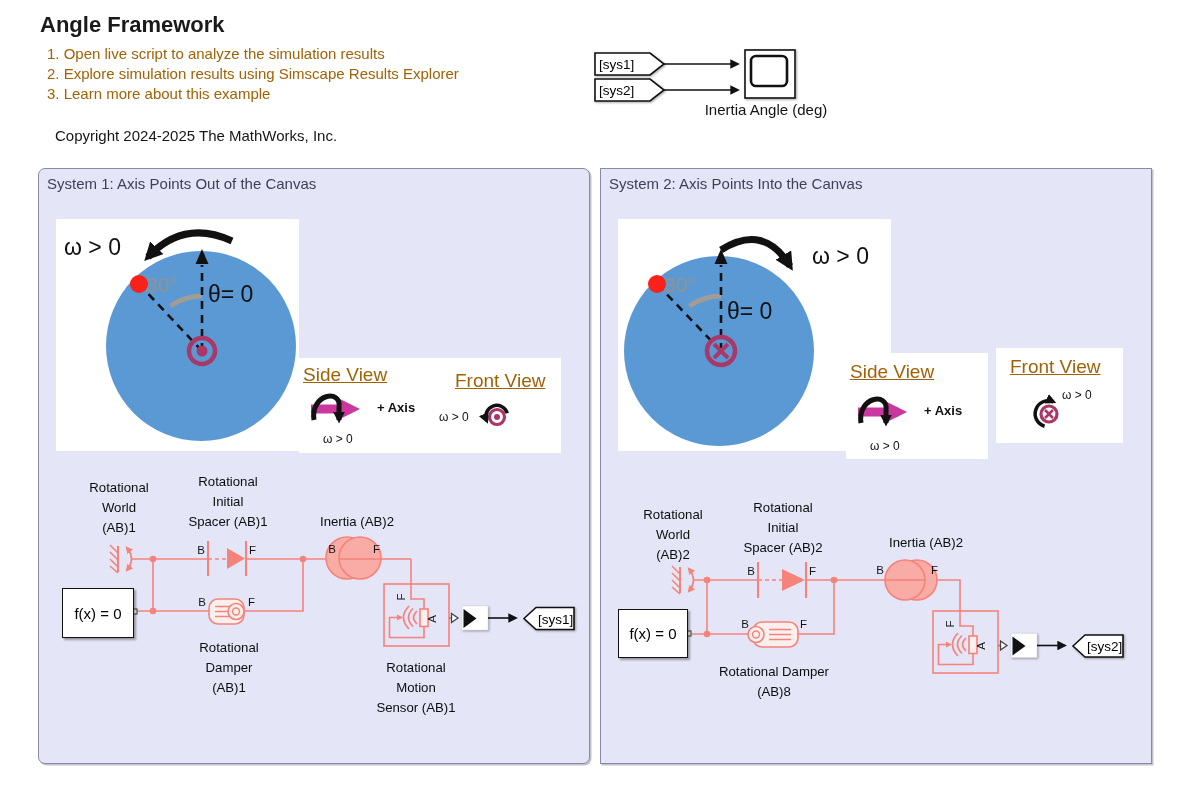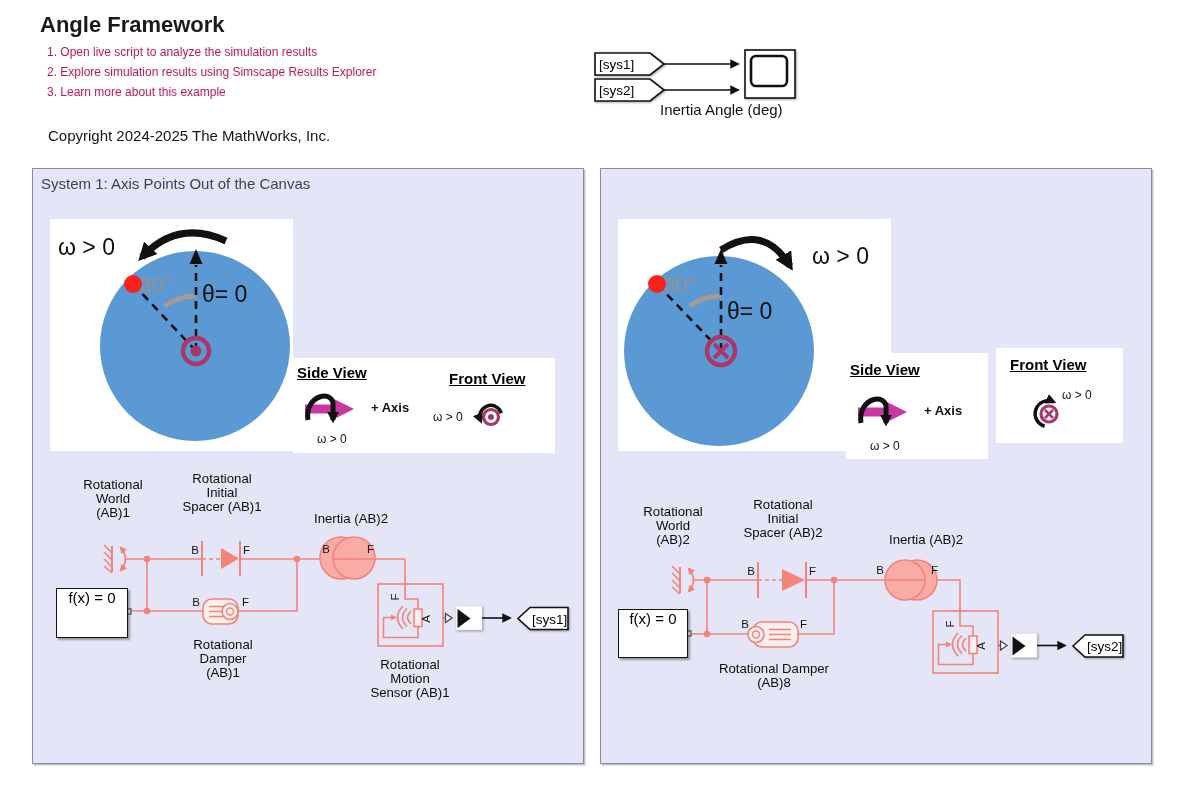--- a/index.html
+++ b/index.html
@@ -1,46 +1,46 @@
 <!DOCTYPE html>
 <html><head>
 <meta charset="utf-8">
 <style>
   html,body{margin:0;padding:0;background:#fff;}
   body{font-family:"Liberation Sans", "DejaVu Sans", sans-serif; width:1204px; height:791px; position:relative; overflow:hidden; color:#111;}
   .abs{position:absolute;}
   .title{font-size:22px;font-weight:bold;color:#1a1a1a;}
-  .step{font-size:12px;color:#be185d;}
+  .step{font-size:15px;color:#a16207;}
   .copyright{font-size:15px;color:#161616;}
   .sys-area{background:#E5E5F8;border:1px solid #8A8AA5;box-shadow:1.5px 1.5px 0 rgba(120,120,140,.45);}
   .sys-header{font-size:15px;color:#3F3F5A;}
   .panel{background:#fff;}
-  .blklabel{font-size:13.2px;line-height:14px;color:#0d0d0d;text-align:center;white-space:pre-line;}
-  .viewtitle{font-size:15px;font-weight:bold;color:#000000;text-decoration:underline;}
+  .blklabel{font-size:13.2px;line-height:20px;color:#0d0d0d;text-align:center;white-space:pre-line;}
+  .viewtitle{font-size:19px;font-weight:normal;color:#a16207;text-decoration:underline;}
   .axislbl{font-size:13px;font-weight:bold;color:#111;}
   .omegasm{font-size:12px;color:#111;}
   .fxblock{background:#fff;border:1.6px solid #111;box-shadow:2px 2px 2px rgba(0,0,0,.35);
-           display:flex;justify-content:center;font-size:15px;color:#000;}
-  .scopelbl{font-size:15px;color:#141414;text-align:left;}
+           display:flex;align-items:center;justify-content:center;font-size:15px;color:#000;}
+  .scopelbl{font-size:15px;color:#141414;text-align:center;}
   svg{display:block;}
   svg text{font-family:"Liberation Sans","DejaVu Sans",sans-serif;}
   .pt{font-size:11.5px;fill:#141414;}
   .tagtxt{font-size:13.5px;fill:#000;}
   .big{font-size:23px;fill:#101010;}
   .gray{font-size:21px;fill:#97928A;}
   .shadowed{filter:drop-shadow(1.6px 1.6px 1px rgba(0,0,0,.35));}
 </style>
 </head>
 <body>
 
 <div class="abs title" style="left:40px;top:12px;">Angle Framework</div>
 <div class="abs step" style="left:47px;top:45px;">1. Open live script to analyze the simulation results</div>
 <div class="abs step" style="left:47px;top:65px;">2. Explore simulation results using Simscape Results Explorer</div>
 <div class="abs step" style="left:47px;top:85px;">3. Learn more about this example</div>
-<div class="abs copyright" style="left:48px;top:127px;">Copyright 2024-2025 The MathWorks, Inc.</div>
+<div class="abs copyright" style="left:55px;top:127px;">Copyright 2024-2025 The MathWorks, Inc.</div>
 
 <svg class="abs" style="left:590px;top:40px;" width="260" height="92" viewBox="0 0 260 92">
   <defs>
     <marker id="tb" viewBox="0 0 10 10" refX="8" refY="5" markerWidth="6" markerHeight="6" orient="auto">
         <path d="M0,0 L10,5 L0,10 z" fill="#111"></path>
       </marker>
   </defs>
   <g>
     <line x1="74" y1="24" x2="148" y2="24" stroke="#111" stroke-width="1.6" marker-end="url(#tb)"></line>
   </g>
@@ -55,21 +55,21 @@
     <polygon points="5,39 60,39 74,50 60,61 5,61" fill="#fff" stroke="#111" stroke-width="1.6"></polygon>
     <text class="tagtxt" x="9" y="55">[sys2]</text>
   </g>
   <g class="shadowed">
     <rect x="155" y="10" width="50" height="48" fill="#fff" stroke="#111" stroke-width="1.6"></rect>
     <rect x="161" y="16" width="36" height="30" rx="5" fill="#fff" stroke="#111" stroke-width="2.6"></rect>
   </g>
 </svg>
 <div class="abs scopelbl" style="left:660px;top:101px;width:212px;">Inertia Angle (deg)</div>
 
-<div class="abs sys-area" style="left:32px;top:168px;width:550px;height:594px;">
+<div class="abs sys-area" style="left:38px;top:168px;width:550px;height:594px;border-radius:7px;">
   <div class="abs sys-header" style="left:8px;top:6px;">System 1: Axis Points Out of the Canvas</div>
 
   <div class="abs panel" style="left:17px;top:50px;width:243px;height:232px;"></div>
   <div class="abs panel" style="left:260px;top:189px;width:262px;height:95px;"></div>
 
   <svg class="abs" style="left:17px;top:50px;" width="243" height="232" viewBox="0 0 243 232">
     <defs>
       <marker id="aa" viewBox="0 0 10 10" refX="7" refY="5" markerWidth="2.6" markerHeight="2.6" orient="auto">
           <path d="M0,0 L10,5 L0,10 z" fill="#111"></path>
         </marker>
@@ -209,20 +209,21 @@
   <div class="abs blklabel" style="left:268px;top:343px;width:100px;">Inertia (AB)2</div>
   <div class="abs blklabel" style="left:150px;top:469px;width:80px;">Rotational
 Damper
 (AB)1</div>
   <div class="abs blklabel" style="left:327px;top:489px;width:100px;">Rotational
 Motion
 Sensor (AB)1</div>
 </div>
 
 <div class="abs sys-area" style="left:600px;top:168px;width:550px;height:594px;">
+  <div class="abs sys-header" style="left:8px;top:6px;">System 2: Axis Points Into the Canvas</div>
 
   <div class="abs panel" style="left:17px;top:50px;width:273px;height:232px;"></div>
   <div class="abs panel" style="left:245px;top:184px;width:142px;height:106px;"></div>
   <div class="abs panel" style="left:395px;top:179px;width:127px;height:95px;"></div>
 
   <svg class="abs" style="left:17px;top:50px;" width="273" height="232" viewBox="0 0 273 232">
     <defs>
       <marker id="ba" viewBox="0 0 10 10" refX="7" refY="5" markerWidth="2.6" markerHeight="2.6" orient="auto">
           <path d="M0,0 L10,5 L0,10 z" fill="#111"></path>
         </marker>

